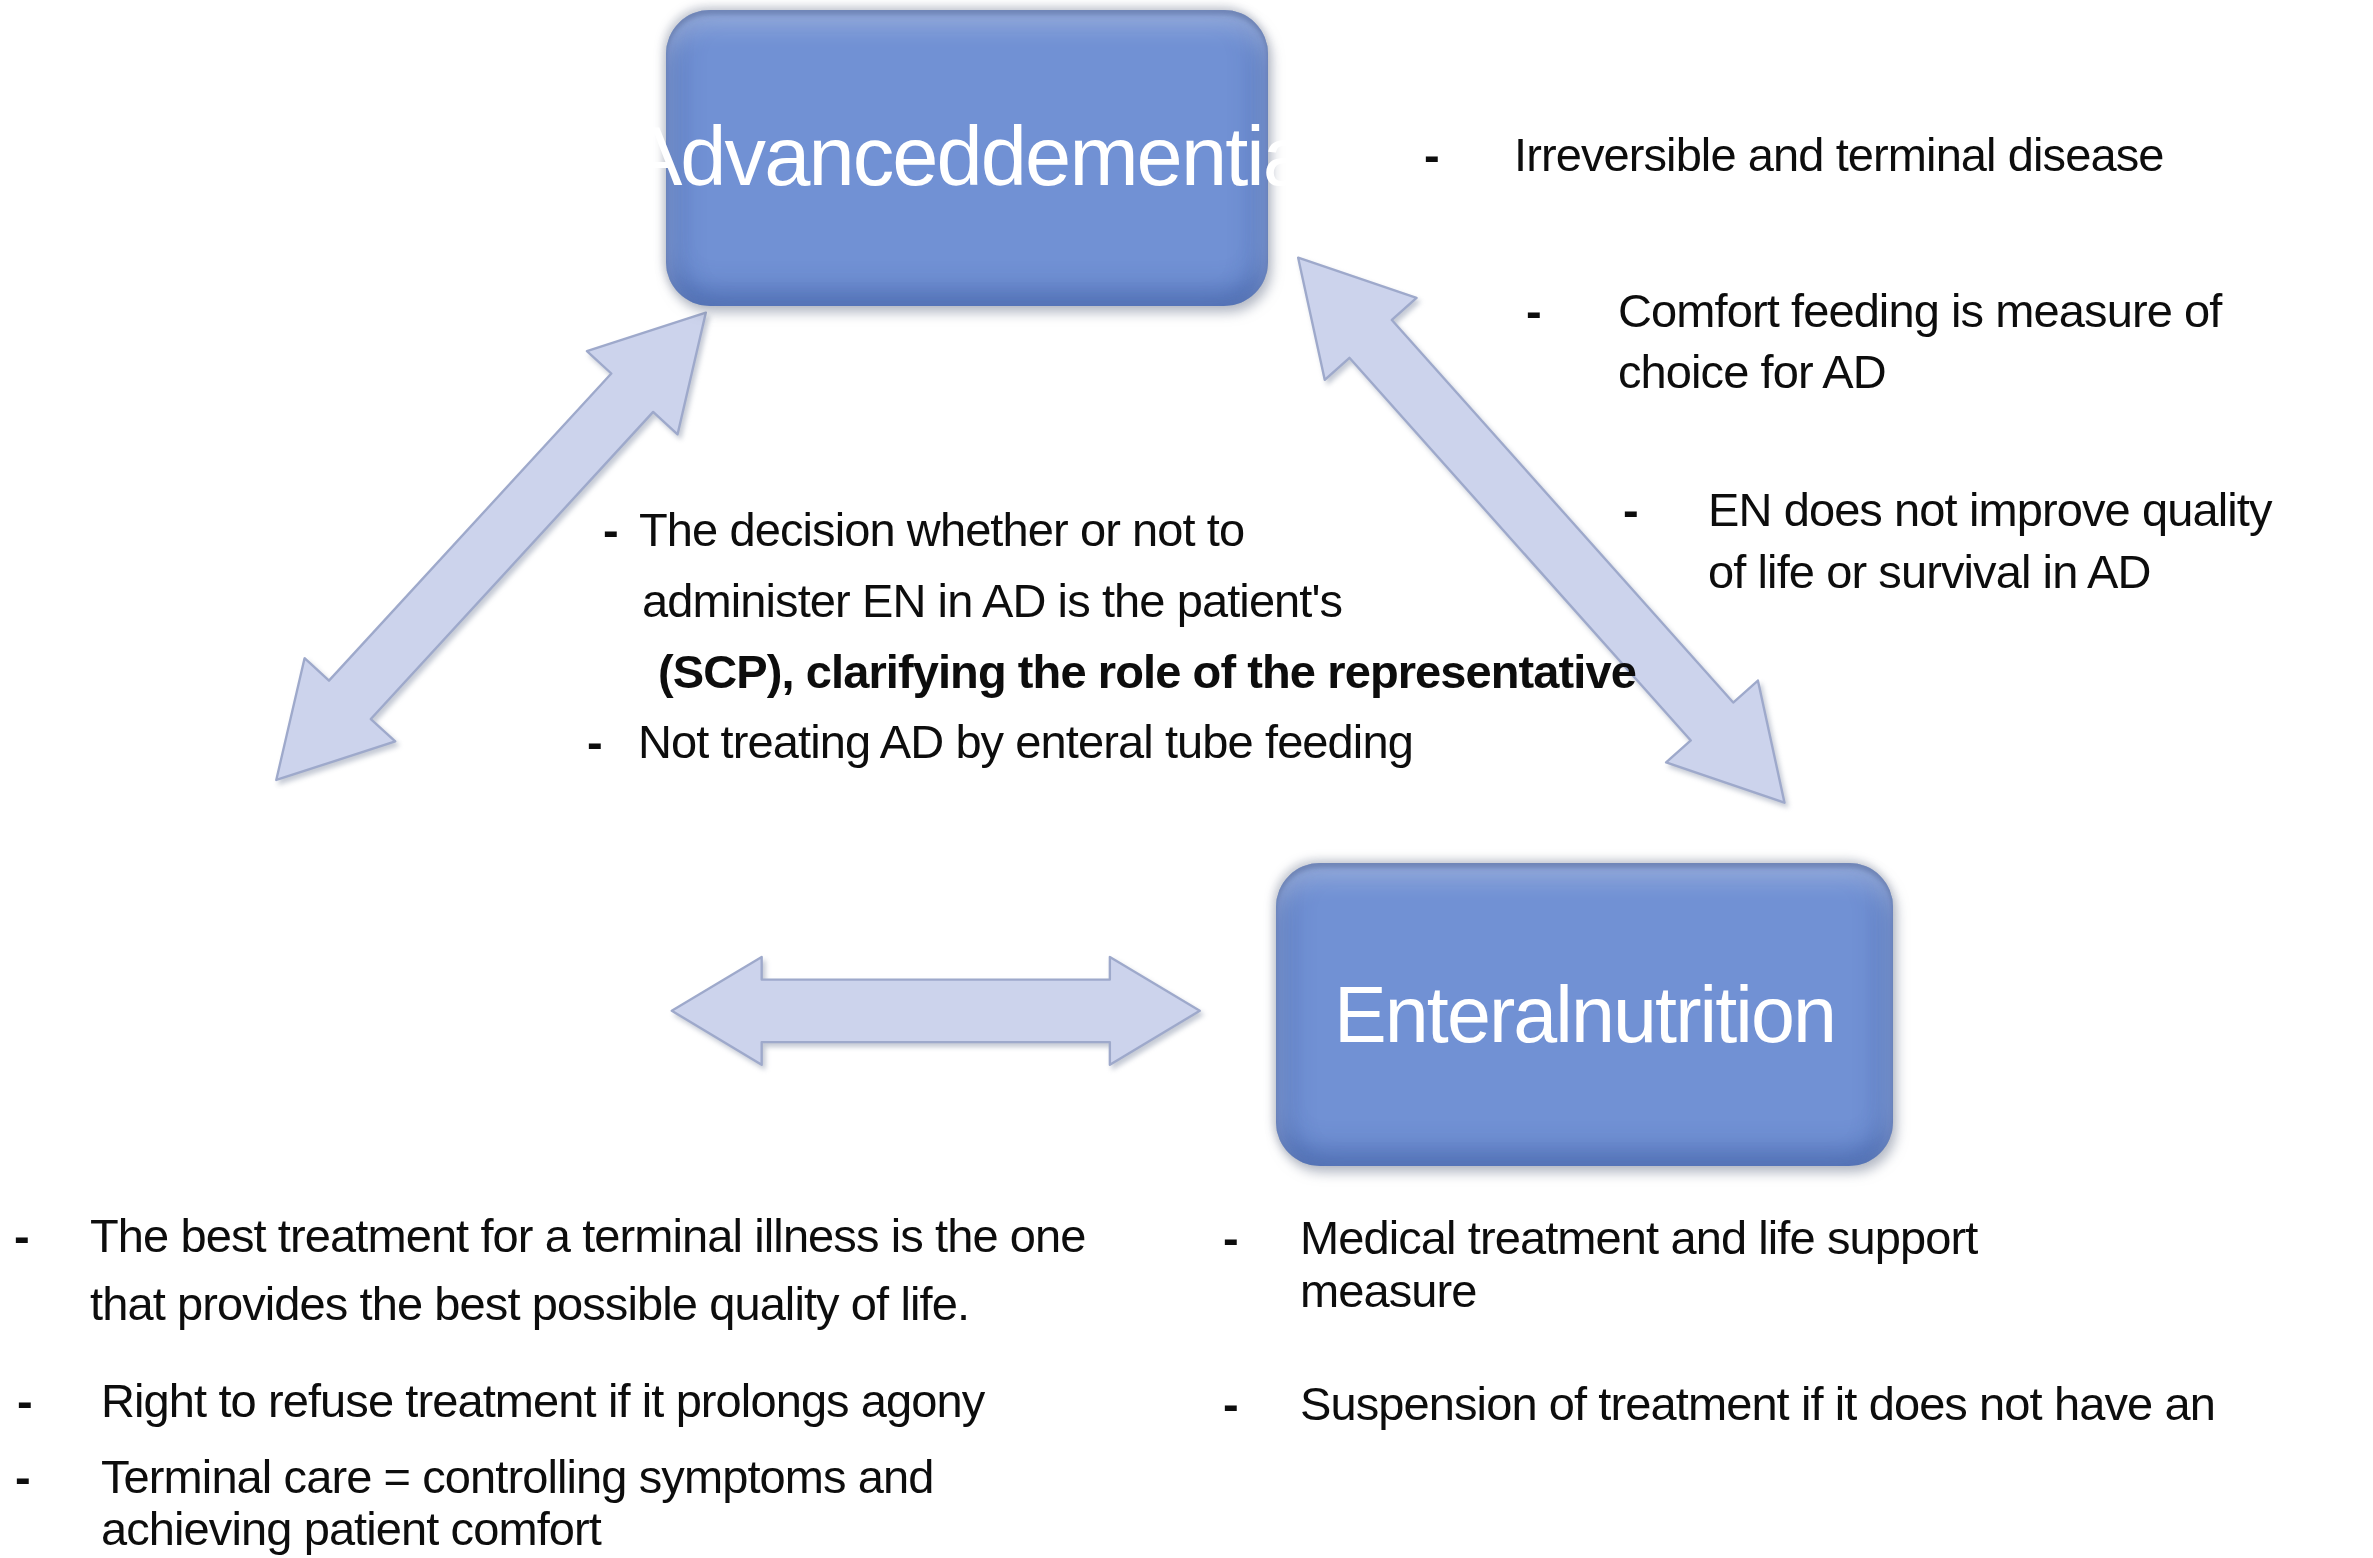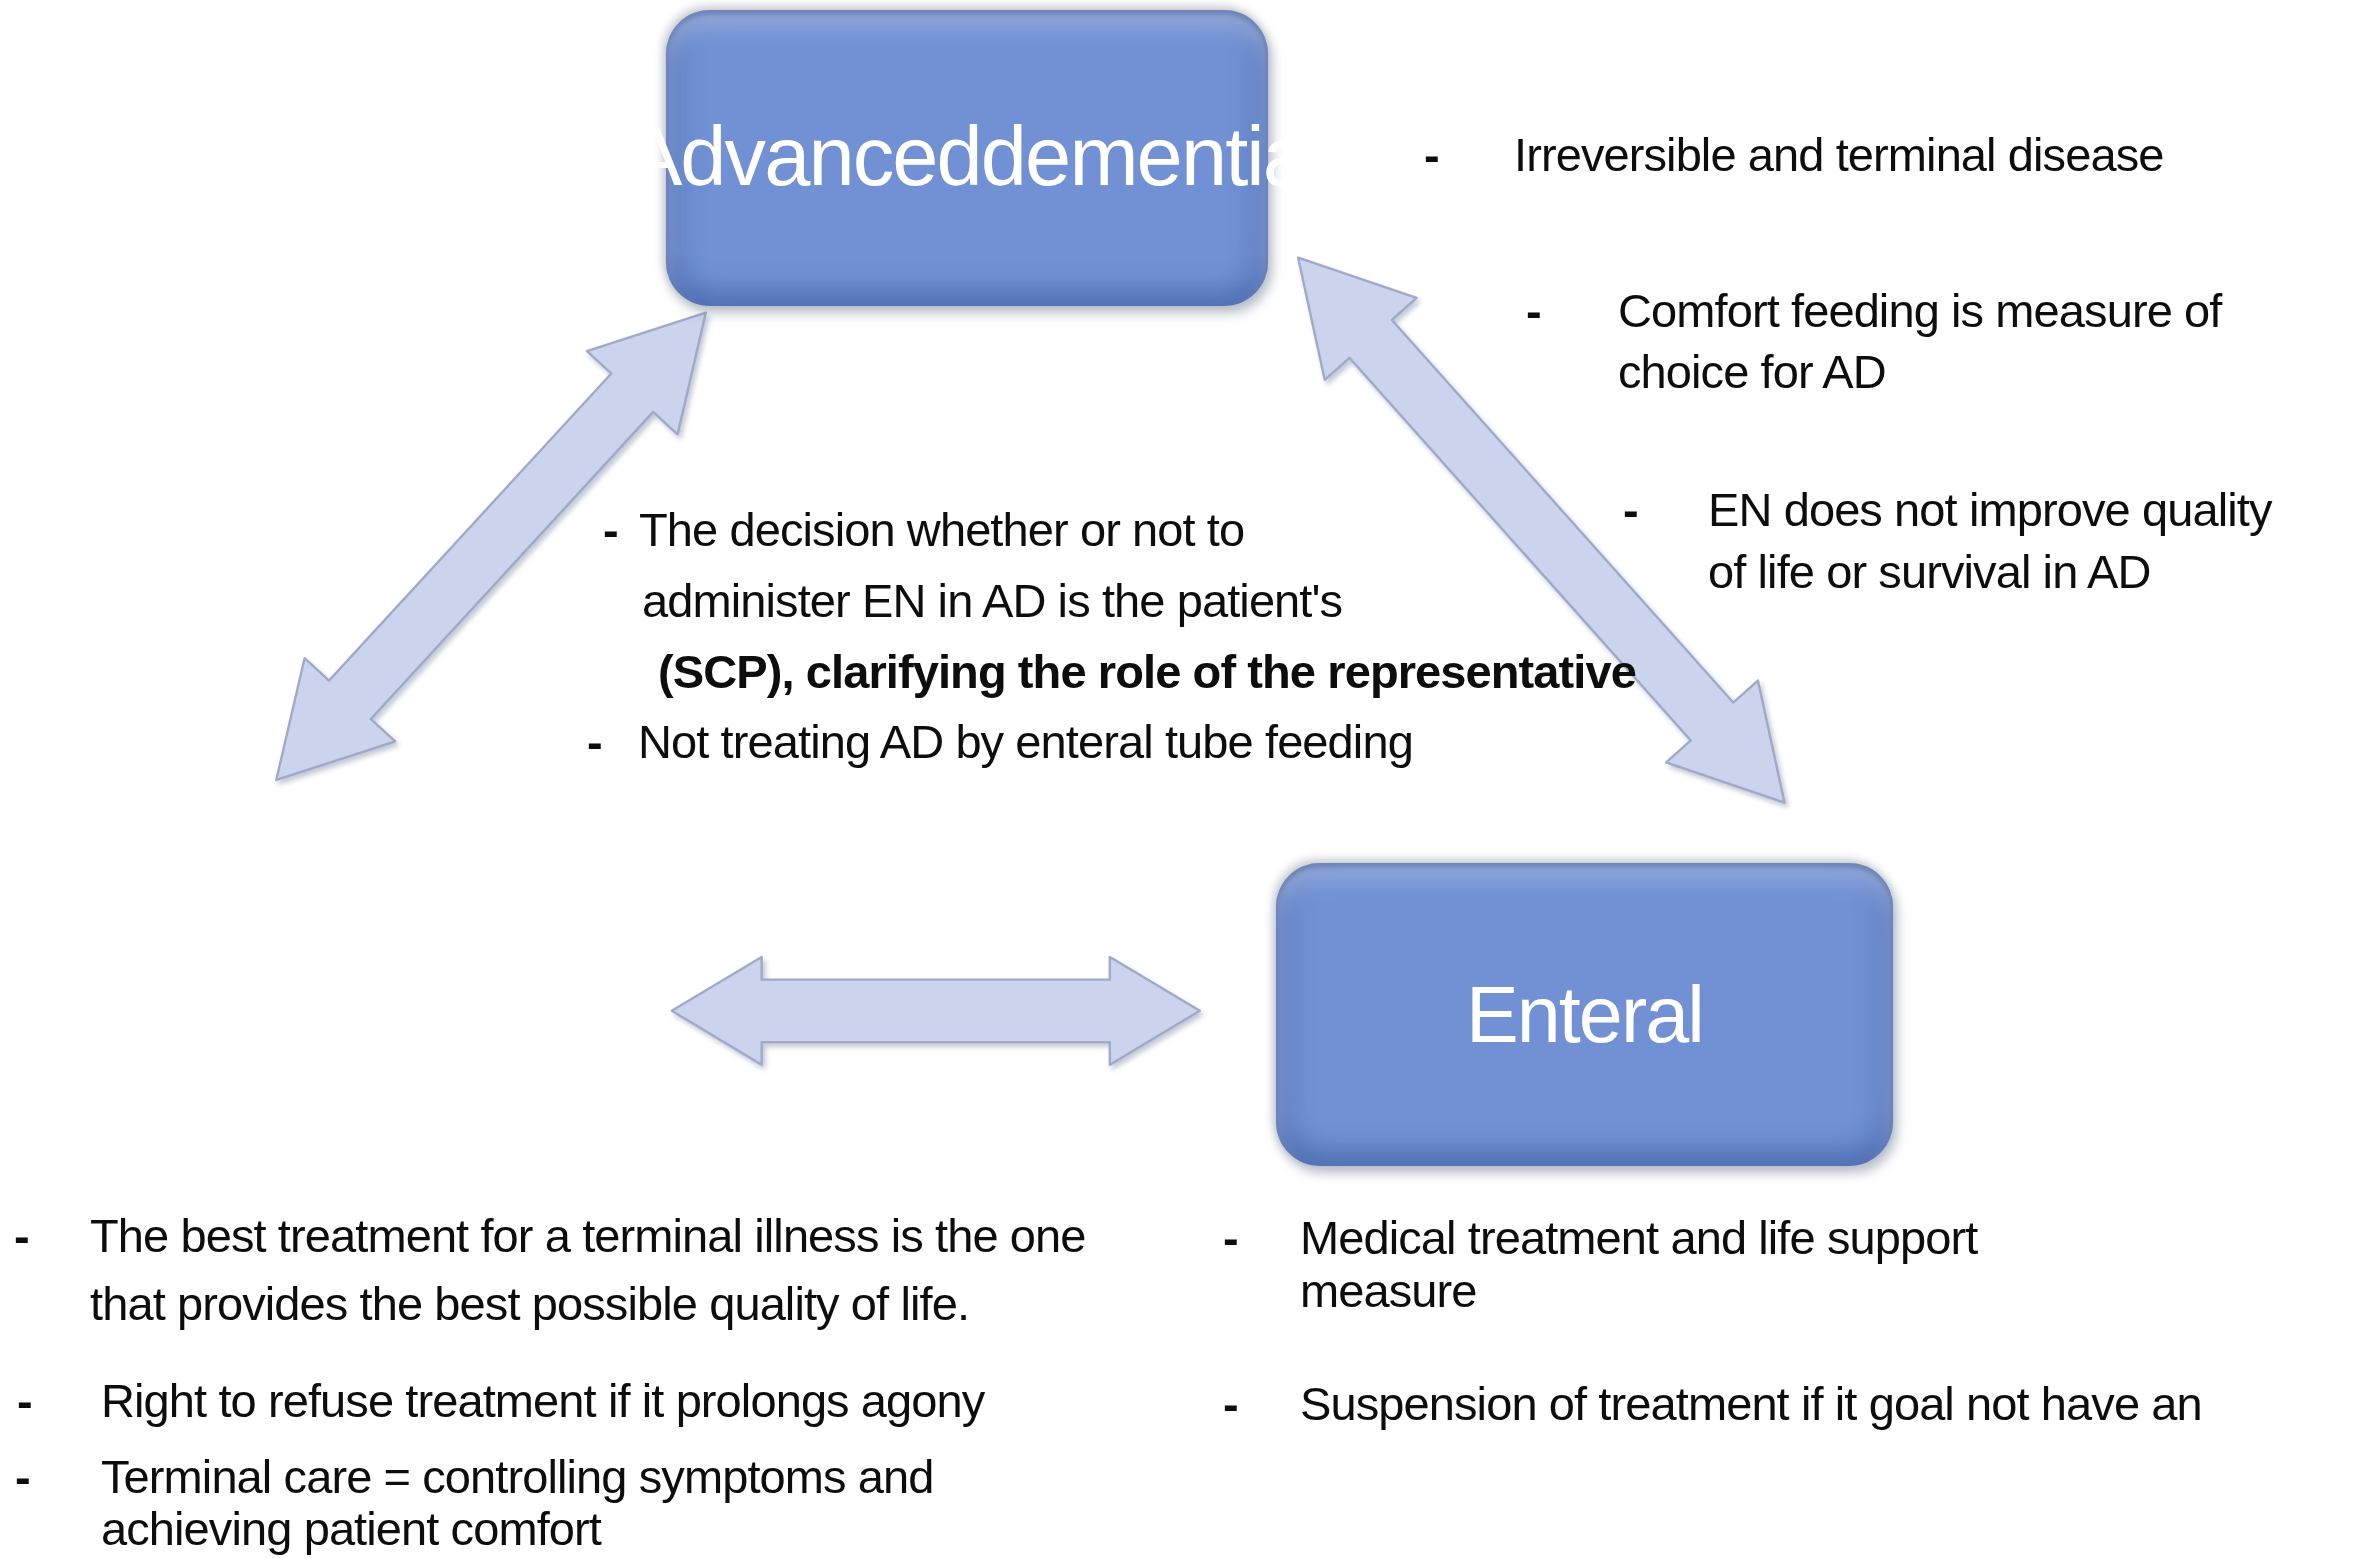--- a/index.html
+++ b/index.html
@@ -90,20 +90,21 @@
   </svg>
 
   <div class="node" id="node-ad">
     <span>Advanced</span>
     <span>dementia</span>
   </div>
 
 
   <div class="node" id="node-en">
     <span>Enteral</span>
+    <span>nutrition</span>
   </div>
 
   <span class="ann dash" id="d-tr1">-</span>
   <span class="ann" id="t-tr1">Irreversible and terminal disease</span>
 
   <span class="ann dash" id="d-tr2">-</span>
   <span class="ann" id="t-tr2a">Comfort feeding is measure of</span>
   <span class="ann" id="t-tr2b">choice for AD</span>
 
   <span class="ann dash" id="d-tr3">-</span>
@@ -127,16 +128,16 @@
 
   <span class="ann dash" id="d-bl3">-</span>
   <span class="ann" id="t-bl3a">Terminal care = controlling symptoms and</span>
   <span class="ann" id="t-bl3b">achieving patient comfort</span>
 
   <span class="ann dash" id="d-br1">-</span>
   <span class="ann" id="t-br1a">Medical treatment and life support</span>
   <span class="ann" id="t-br1b">measure</span>
 
   <span class="ann dash" id="d-br2">-</span>
-  <span class="ann" id="t-br2a">Suspension of treatment if it goal not have an</span>
+  <span class="ann" id="t-br2a">Suspension of treatment if it does not have an</span>
 
 </div>
 
 
 </body></html>

